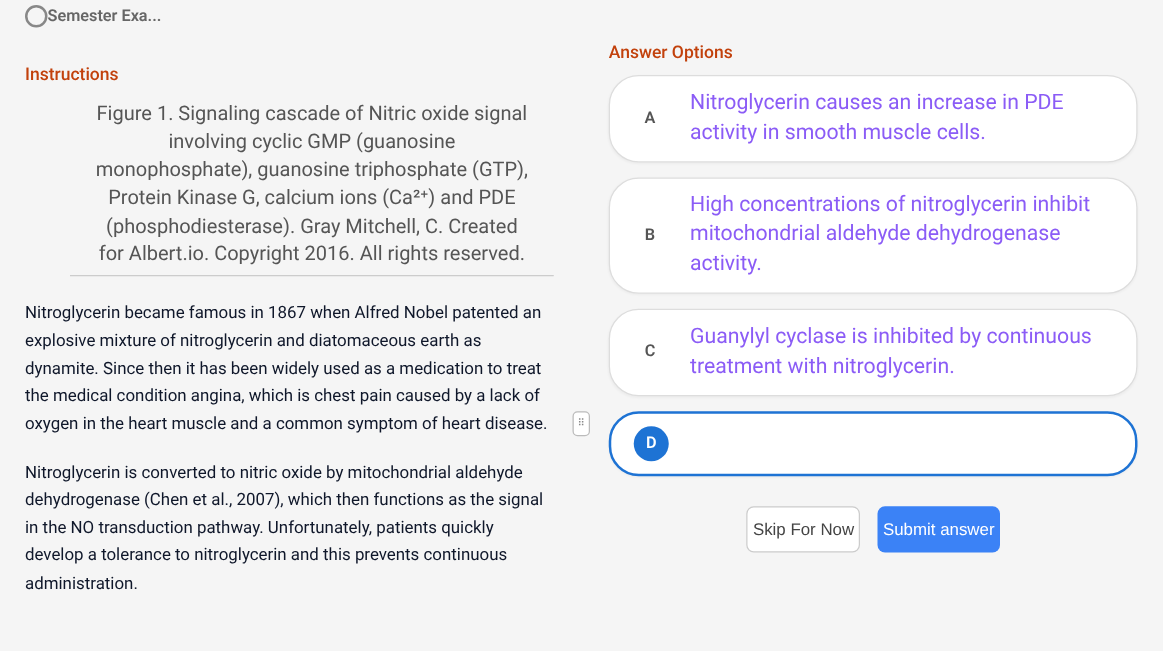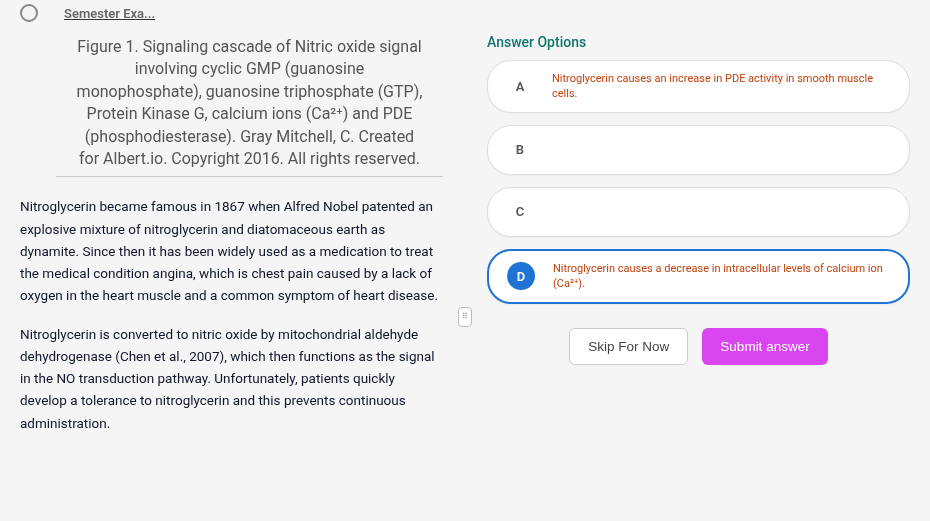--- a/index.html
+++ b/index.html
@@ -13,22 +13,21 @@
       color: #333;
       width: 930px;
       height: 521px;
       overflow: hidden;
       position: relative;
     }
     .top-bar {
       padding: 4px 20px;
       display: flex;
       align-items: center;
-      gap: 26px;
-      text-decoration: underline;
+      gap: 0;
     }
     .top-logo {
       width: 18px;
       height: 18px;
       border: 2px solid #888;
       border-radius: 50%;
       position: relative;
     }
     .top-title {
       font-size: 13px;
@@ -43,21 +42,21 @@
     .left {
       flex: 1;
       padding-right: 10px;
     }
     .right {
       flex: 1;
       padding-left: 10px;
     }
     .section-title {
       font-size: 14px;
-      color: #0f766e;
+      color: #c2410c;
       font-weight: 500;
       margin-bottom: 10px;
     }
     .instructions-title {
       margin-top: 18px;
     }
     .caption-box {
       margin-left: 36px;
       font-size: 16px;
       color: #555;
@@ -117,67 +116,68 @@
       border-radius: 50%;
       display: flex;
       align-items: center;
       justify-content: center;
       font-weight: 600;
       font-size: 13px;
       color: #555;
       flex-shrink: 0;
     }
     .answer-option .text {
-      font-size: 11px;
-      color: #c2410c;
+      font-size: 17px;
+      color: #8b5cf6;
       line-height: 1.4;
     }
     .answer-option.selected {
       border: 2px solid #1e73d4;
     }
     .answer-option.selected .letter {
       background: #1e73d4;
       color: #fff;
     }
     .actions {
       display: flex;
       justify-content: center;
       gap: 14px;
       margin-top: 24px;
     }
     .btn {
-      padding: 10px 18px;
+      padding: 10px 4px;
       border-radius: 6px;
       font-size: 13.5px;
       font-weight: 500;
       border: none;
       cursor: pointer;
     }
     .btn-skip {
       background: #fff;
       color: #444;
       border: 1px solid #ccc;
     }
     .btn-submit {
-      background: #d946ef;
+      background: #3b82f6;
       color: #fff;
     }
     .ital { }
   </style>
 </head>
 <body>
 
 <div class="top-bar">
   <div class="top-logo"></div>
   <div class="top-title">Semester Exa...</div>
 </div>
 
 <div class="main">
 
   <div class="left">
+    <div class="section-title instructions-title">Instructions</div>
 
     <div class="caption-box">Figure 1. Signaling cascade of Nitric oxide signal involving cyclic GMP (guanosine monophosphate), guanosine triphosphate (GTP), Protein Kinase G, calcium ions (Ca²⁺) and PDE (phosphodiesterase). Gray Mitchell, C. Created for Albert.io. Copyright 2016. All rights reserved.</div>
 
     <p class="passage">Nitroglycerin became famous in 1867 when Alfred Nobel patented an explosive mixture of nitroglycerin and diatomaceous earth as dynamite. Since then it has been widely used as a medication to treat the medical condition angina, which is chest pain caused by a lack of oxygen in the heart muscle and a common symptom of heart disease.</p>
 
     <p class="passage">
       <span>Nitroglycerin is converted to nitric oxide by mitochondrial aldehyde dehydrogenase (Chen et al., 2007), which then functions as the signal in the </span><span class="ital">NO</span><span> transduction pathway. Unfortunately, patients quickly develop a tolerance to nitroglycerin and this prevents continuous administration.</span>
     </p>
 
   </div>
@@ -189,29 +189,30 @@
   <div class="right">
     <div class="section-title">Answer Options</div>
 
     <div class="answer-option">
       <div class="letter">A</div>
       <div class="text">Nitroglycerin causes an increase in PDE activity in smooth muscle cells.</div>
     </div>
 
     <div class="answer-option">
       <div class="letter">B</div>
+      <div class="text">High concentrations of nitroglycerin inhibit mitochondrial aldehyde dehydrogenase activity.</div>
     </div>
 
     <div class="answer-option">
       <div class="letter">C</div>
+      <div class="text">Guanylyl cyclase is inhibited by continuous treatment with nitroglycerin.</div>
     </div>
 
     <div class="answer-option selected">
       <div class="letter">D</div>
-      <div class="text">Nitroglycerin causes a decrease in intracellular levels of calcium ion (Ca²⁺).</div>
     </div>
 
     <div class="actions">
       <button class="btn btn-skip">Skip For Now</button>
       <button class="btn btn-submit">Submit answer</button>
     </div>
   </div>
 
 </div>
 

